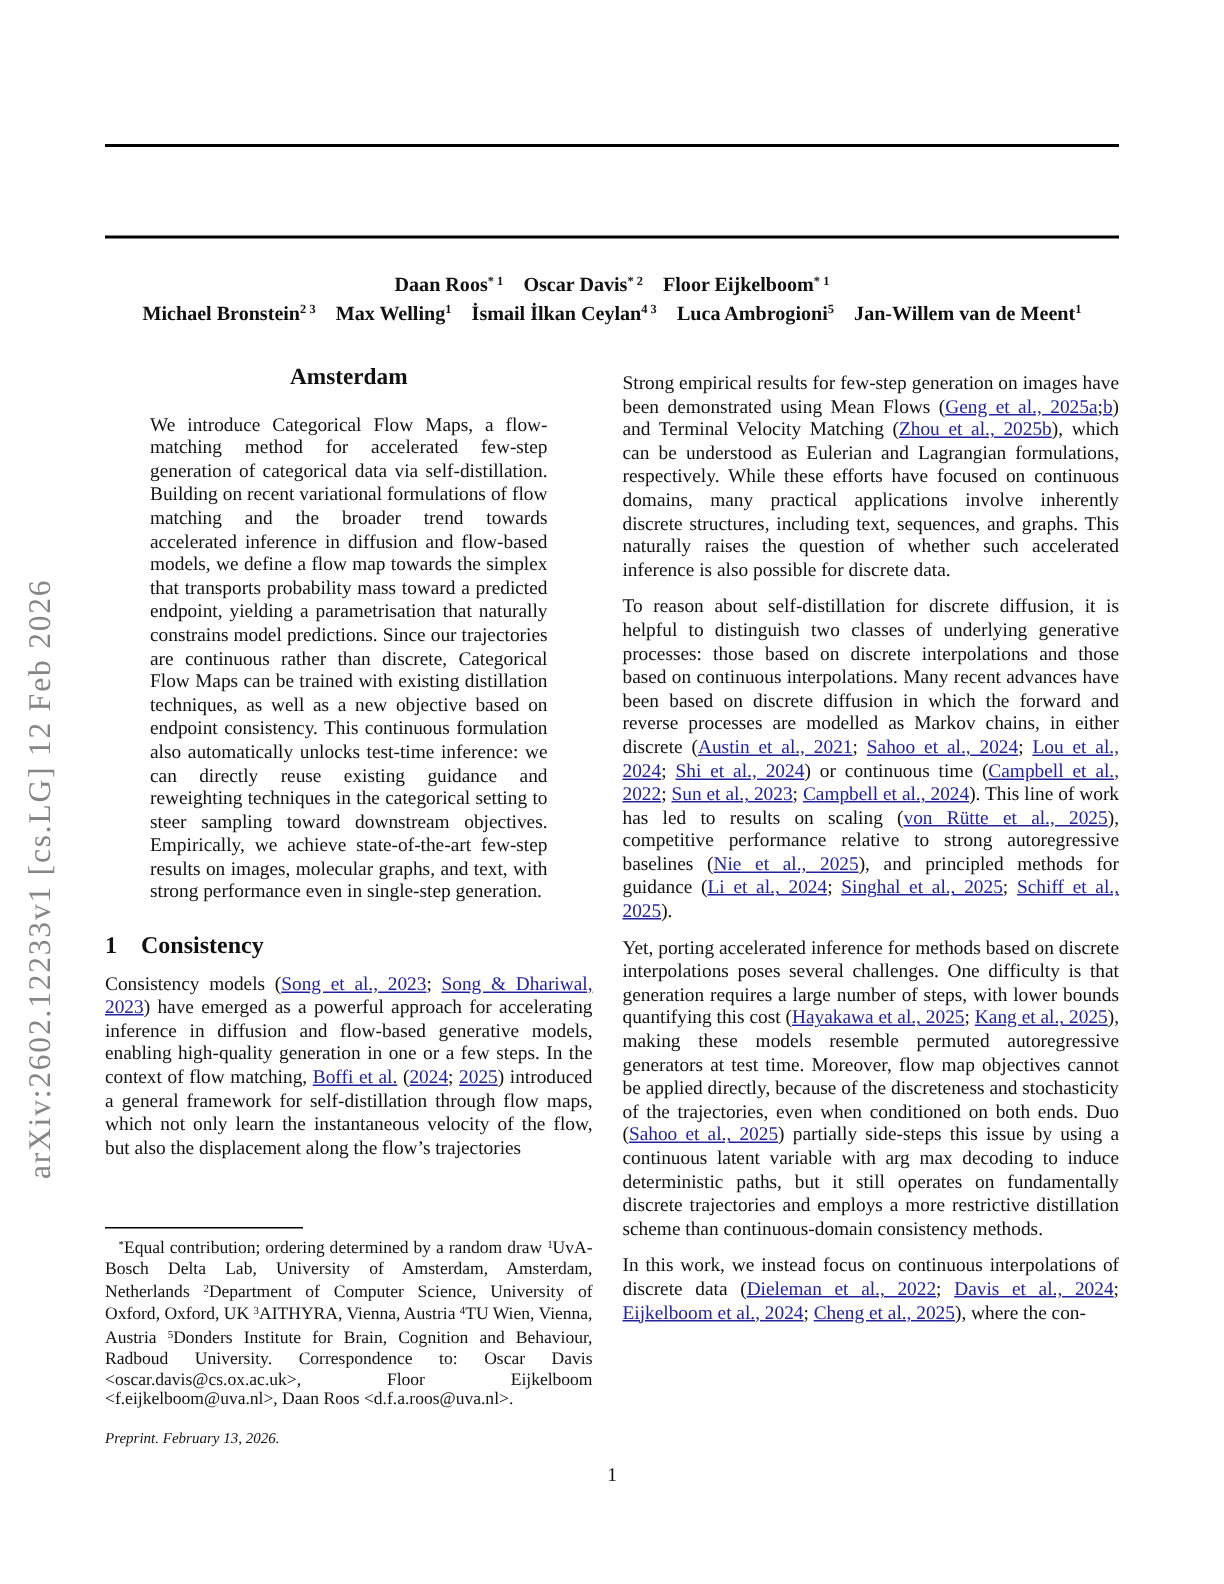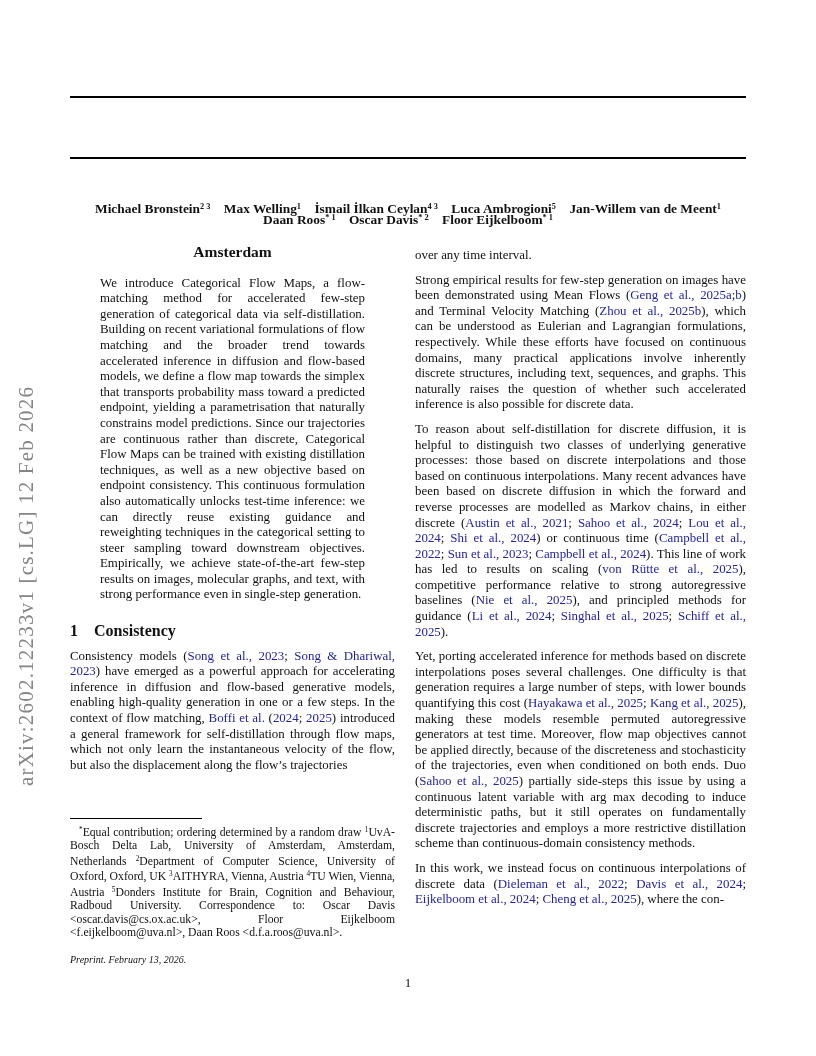--- a/index.html
+++ b/index.html
@@ -31,41 +31,41 @@
   .rule-bottom { top: 157px; height: 1.6px; }
   .title {
     position: absolute; left: 70px; top: 114px; width: 676px;
     text-align: center; font-size: 19px; font-weight: bold;
   }
   .authors {
     position: absolute; left: 40px; width: 736px;
     text-align: center; font-weight: bold; font-size: 13.4px;
     white-space: nowrap;
   }
-  .authors-1 { top: 182px; margin-top: 30px; }
+  .authors-1 { top: 182px; }
   .authors-2 { top: 201px; }
   .col {
     position: absolute;
     font-size: 12.9px; line-height: 15.6px;
     text-align: justify;
   }
   .col-left  { left: 70px;  top: 244px; width: 325px; }
   .col-right { left: 415px; top: 248px; width: 331px; }
   .abstract-heading {
     text-align: center; font-size: 15.5px; font-weight: bold;
     margin-bottom: 9px;
   }
   .abstract-body { margin: 16px 30px 0 30px; }
   .section-heading {
     margin: 20px 0 10px 0;
     font-size: 16px; font-weight: bold; text-align: left;
   }
   .sec-num { margin-right: 16px; }
   .body-par { margin-bottom: 9px; }
-  .cite { color: var(--cite); }
+  .cite { color: var(--cite); text-decoration: underline; }
   .sup { font-size: 0.62em; vertical-align: 0.5em; white-space: nowrap; }
   .footnote-block { position: absolute; left: 70px; top: 818px; width: 325px; background:#fff; }
   .footnote-rule { width: 132px; height: 1px; background: #000; margin-bottom: 5px; }
   .footnote {
     font-size: 11.7px; line-height: 13.7px; text-align: justify;
     text-indent: 9px;
   }
   .preprint { margin-top: 14px; font-style: italic; font-size: 10px; }
   .page-number {
     position: absolute; left: 0; top: 975px; width: 816px;
@@ -88,21 +88,20 @@
   <div class="col col-left">
     <h2 class="abstract-heading">Amsterdam</h2>
     <p class="abstract-body">We introduce Categorical Flow Maps, a flow-matching method for accelerated few-step generation of categorical data via self-distillation. Building on recent variational formulations of flow matching and the broader trend towards accelerated inference in diffusion and flow-based models, we define a flow map towards the simplex that transports probability mass toward a predicted endpoint, yielding a parametrisation that naturally constrains model predictions. Since our trajectories are continuous rather than discrete, Categorical Flow Maps can be trained with existing distillation techniques, as well as a new objective based on endpoint consistency. This continuous formulation also automatically unlocks test-time inference: we can directly reuse existing guidance and reweighting techniques in the categorical setting to steer sampling toward downstream objectives. Empirically, we achieve state-of-the-art few-step results on images, molecular graphs, and text, with strong performance even in single-step generation.</p>
     <h3 class="section-heading">
       <span class="sec-num">1</span><span class="sec-title">Consistency</span>
     </h3>
     <p class="body-par"><span>Consistency models (</span><span class="cite">Song et al., 2023</span><span>; </span><span class="cite">Song &amp; Dhariwal, 2023</span><span>) have emerged as a powerful approach for accelerating inference in diffusion and flow-based generative models, enabling high-quality generation in one or a few steps. In the context of flow matching, </span><span class="cite">Boffi et al.</span><span> (</span><span class="cite">2024</span><span>; </span><span class="cite">2025</span><span>) introduced a general framework for self-distillation through flow maps, which not only learn the instantaneous velocity of the flow, but also the displacement along the flow’s trajectories</span></p>
   </div>
 
   <div class="col col-right">
-    <p class="body-par"><span>over any time interval.</span></p>
     <p class="body-par"><span>Strong empirical results for few-step generation on images have been demonstrated using Mean Flows (</span><span class="cite">Geng et al., 2025a</span><span>;</span><span class="cite">b</span><span>) and Terminal Velocity Matching (</span><span class="cite">Zhou et al., 2025b</span><span>), which can be understood as Eulerian and Lagrangian formulations, respectively. While these efforts have focused on continuous domains, many practical applications involve inherently discrete structures, including text, sequences, and graphs. This naturally raises the question of whether such accelerated inference is also possible for discrete data.</span></p>
     <p class="body-par"><span>To reason about self-distillation for discrete diffusion, it is helpful to distinguish two classes of underlying generative processes: those based on discrete interpolations and those based on continuous interpolations. Many recent advances have been based on discrete diffusion in which the forward and reverse processes are modelled as Markov chains, in either discrete (</span><span class="cite">Austin et al., 2021</span><span>; </span><span class="cite">Sahoo et al., 2024</span><span>; </span><span class="cite">Lou et al., 2024</span><span>; </span><span class="cite">Shi et al., 2024</span><span>) or continuous time (</span><span class="cite">Campbell et al., 2022</span><span>; </span><span class="cite">Sun et al., 2023</span><span>; </span><span class="cite">Campbell et al., 2024</span><span>). This line of work has led to results on scaling (</span><span class="cite">von Rütte et al., 2025</span><span>), competitive performance relative to strong autoregressive baselines (</span><span class="cite">Nie et al., 2025</span><span>), and principled methods for guidance (</span><span class="cite">Li et al., 2024</span><span>; </span><span class="cite">Singhal et al., 2025</span><span>; </span><span class="cite">Schiff et al., 2025</span><span>).</span></p>
     <p class="body-par"><span>Yet, porting accelerated inference for methods based on discrete interpolations poses several challenges. One difficulty is that generation requires a large number of steps, with lower bounds quantifying this cost (</span><span class="cite">Hayakawa et al., 2025</span><span>; </span><span class="cite">Kang et al., 2025</span><span>), making these models resemble permuted autoregressive generators at test time. Moreover, flow map objectives cannot be applied directly, because of the discreteness and stochasticity of the trajectories, even when conditioned on both ends. Duo (</span><span class="cite">Sahoo et al., 2025</span><span>) partially side-steps this issue by using a continuous latent variable with arg max decoding to induce deterministic paths, but it still operates on fundamentally discrete trajectories and employs a more restrictive distillation scheme than continuous-domain consistency methods.</span></p>
     <p class="body-par"><span>In this work, we instead focus on continuous interpolations of discrete data (</span><span class="cite">Dieleman et al., 2022</span><span>; </span><span class="cite">Davis et al., 2024</span><span>; </span><span class="cite">Eijkelboom et al., 2024</span><span>; </span><span class="cite">Cheng et al., 2025</span><span>), where the con-</span></p>
   </div>
 
   <div class="footnote-block">
     <div class="footnote-rule"></div>
     <p class="footnote"><span class="sup">*</span><span>Equal contribution; ordering determined by a random draw </span><span class="sup">1</span><span>UvA-Bosch Delta Lab, University of Amsterdam, Amsterdam, Netherlands </span><span class="sup">2</span><span>Department of Computer Science, University of Oxford, Oxford, UK </span><span class="sup">3</span><span>AITHYRA, Vienna, Austria </span><span class="sup">4</span><span>TU Wien, Vienna, Austria </span><span class="sup">5</span><span>Donders Institute for Brain, Cognition and Behaviour, Radboud University. Correspondence to: Oscar Davis &lt;oscar.davis@cs.ox.ac.uk&gt;, Floor Eijkelboom &lt;f.eijkelboom@uva.nl&gt;, Daan Roos &lt;d.f.a.roos@uva.nl&gt;.</span></p>
     <p class="preprint">Preprint. February 13, 2026.</p>

